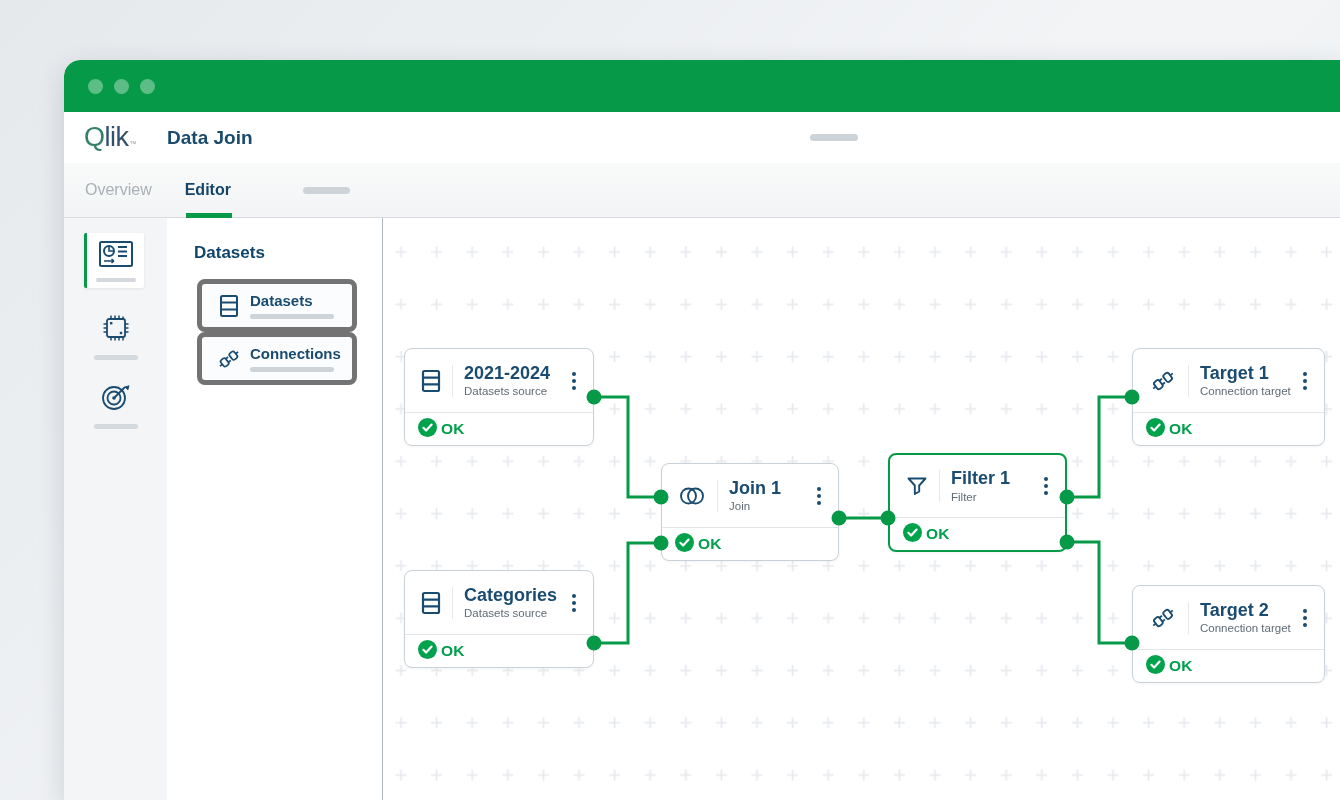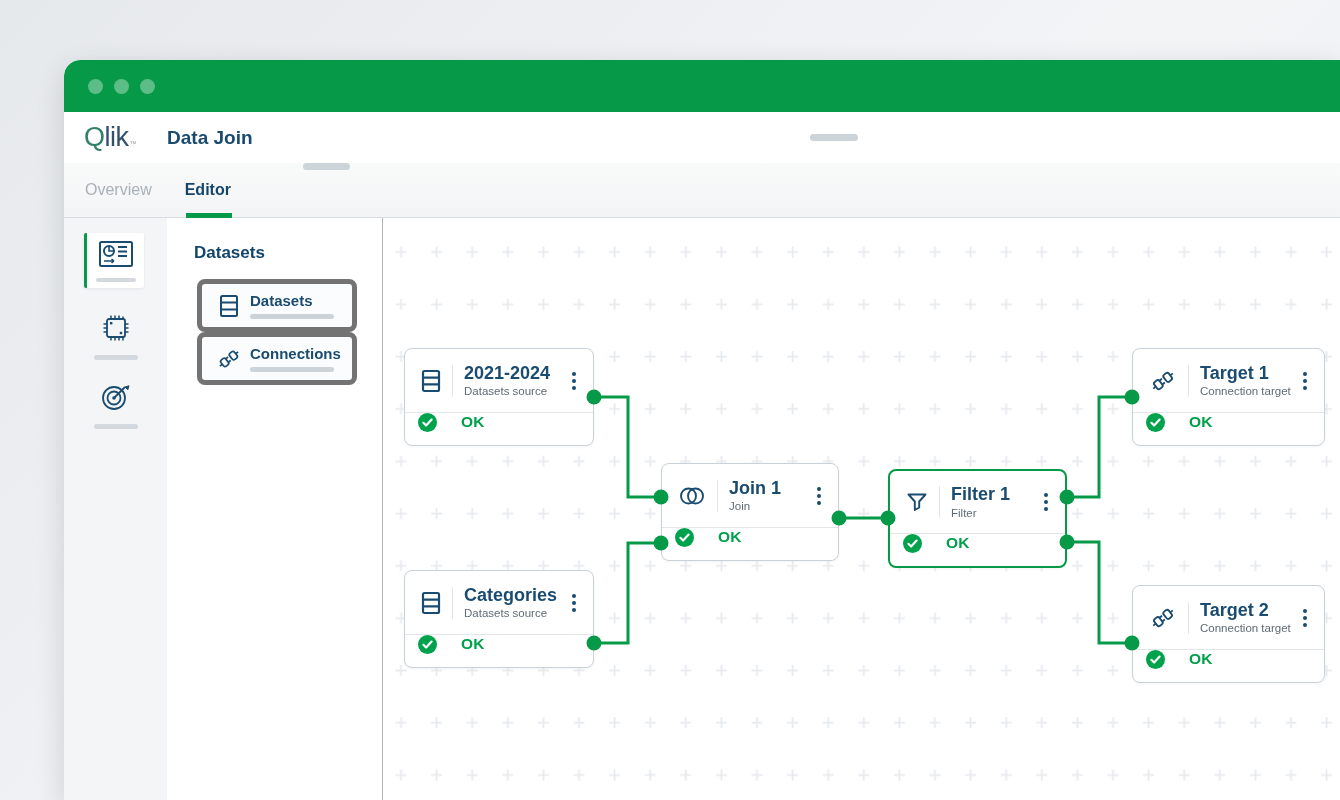--- a/index.html
+++ b/index.html
@@ -22,21 +22,21 @@
   .logo { font-size:27px; letter-spacing:-.5px; font-weight:500; display:flex; align-items:baseline; }
   .logo .q { color:#35806a; }
   .logo .lik { color:#33506b; }
   .logo .tm { font-size:7px; color:#9aa3ab; margin-left:1px; }
   .app-title { margin-left:31px; font-size:19px; font-weight:700; color:#1a4a6e; }
   .appbar-pill { position:absolute; left:746px; top:22px; width:48px; height:7px;
     border-radius:4px; background:#ccd4da; }
 
   
   .tabbar { height:55px; background:linear-gradient(#f9fafa,#f3f4f5);
-    border-bottom:1px solid #d8dce0; display:flex; 
+    border-bottom:1px solid #d8dce0; display:flex; align-items:center;
     padding-left:21px; position:relative; }
   .tab { font-size:16px; position:relative; height:100%; display:flex; align-items:center;
     margin-right:33px; cursor:pointer; }
   .tab.inactive { color:#a9b1b8; font-weight:400; }
   .tab.active { color:#16456a; font-weight:700; }
   .tab.active::after { content:""; position:absolute; left:1px; bottom:-1px;
     width:46px; height:5px; background:#069a48; }
   .tab-pill { width:47px; height:7px; border-radius:4px; background:#ccd4da; margin-left:39px; }
 
   
@@ -81,21 +81,21 @@
   .node.selected .node-top { height:62px; }
   .n-icon { color:#1a4b70; display:flex; flex:none; }
   .n-sep { width:1px; height:32px; background:#e3e7ea; margin:0 11px; flex:none; }
   .n-text { display:flex; flex-direction:column; line-height:1.15; min-width:0; }
   .n-title { font-size:18px; font-weight:700; color:#1a4b70; white-space:nowrap; }
   .n-sub { font-size:11.5px; color:#5f6b76; margin-top:2px; white-space:nowrap; }
   .kebab { margin-left:auto; display:flex; flex-direction:column; gap:3px;
     padding:4px 5px; cursor:pointer; }
   .kebab i { width:4px; height:4px; border-radius:50%; background:#1a4b70; }
   .node-status { border-top:1px solid #e2e6e9; height:33px; display:flex;
-    padding-left:13px; gap:24px; }
+    align-items:center; padding-left:13px; gap:4px; }
   .ok-label { font-size:15.5px; font-weight:700; color:#00a04c; letter-spacing:.2px; }
 </style>
 </head>
 <body>
 
 <div class="window">
 
   <div class="titlebar">
     <span class="win-dot"></span>
     <span class="win-dot"></span>
@@ -290,21 +290,21 @@
           <span>
             <svg width="19" height="19" viewBox="0 0 19 19">
                 <circle cx="9.5" cy="9.5" r="9.5" fill="#00a24c"></circle>
                 <path d="M5.4 9.8 l2.7 2.7 L13.6 6.6" stroke="#fff" stroke-width="2.2" fill="none" stroke-linecap="round" stroke-linejoin="round"></path>
               </svg>
           </span>
           <span class="ok-label">OK</span>
         </div>
       </div>
 
-      <div class="node selected" style="left:505px; top:251px; width:179px;">
+      <div class="node selected" style="left:505px; top:235px; width:179px;">
         <div class="node-top">
           <span class="n-icon">
             <svg width="22" height="22" viewBox="0 0 22 22" fill="none" stroke="#1a4b70" stroke-width="1.9" stroke-linejoin="round">
               <path d="M2.5 3.5 H19.5 L13.2 10.5 V16.5 L8.8 19 V10.5 Z"></path>
             </svg>
           </span>
           <span class="n-sep"></span>
           <span class="n-text">
             <span class="n-title">Filter 1</span>
             <span class="n-sub">Filter</span>

